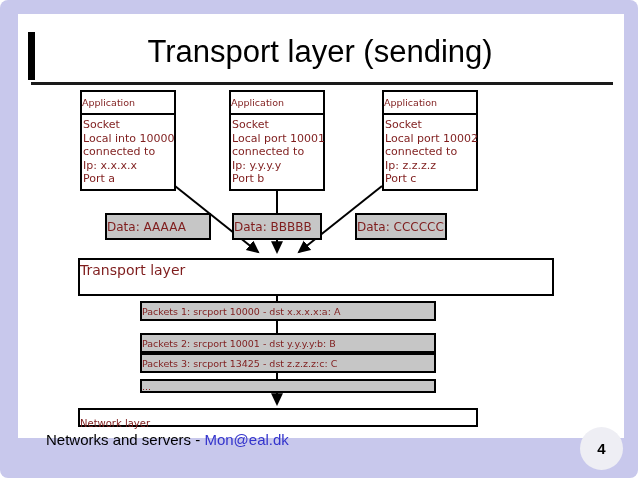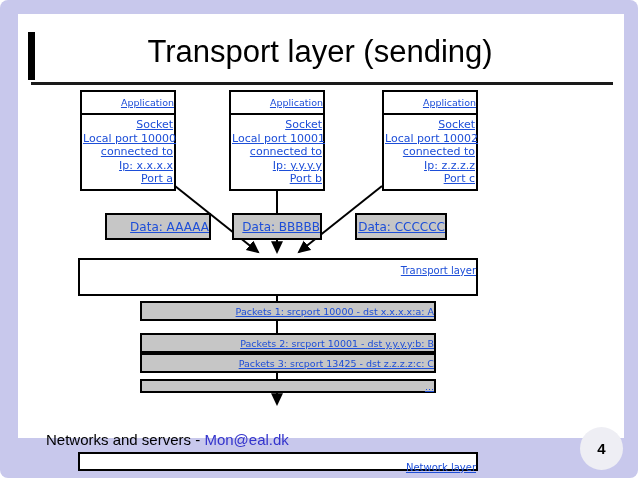--- a/index.html
+++ b/index.html
@@ -61,23 +61,22 @@
     height: 3px;
     background: #1a1a1a;
   }
   
   .box {
     position: absolute;
     box-sizing: border-box;
     border: 2px solid #000000;
     background: #ffffff;
     font-family: "DejaVu Sans", sans-serif;
-    color: #1d4ed8;
-    text-align: right;
-    text-decoration: underline;
+    color: #7f1d1d;
+    text-align: left;
   }
   .app-box { width: 96px; }
   .app-head {
     box-sizing: border-box;
     border-bottom: 2px solid #000000;
     font-size: 9.5px;
     line-height: 22px;
     height: 23px;
   }
   .app-body {
@@ -104,34 +103,33 @@
     background: #c6c6c6;
     font-size: 9.5px;
     line-height: 11px;
     height: 14px;
     width: 296px;
     left: 140px;
   }
   #transport-box {
     left: 78px;
     top: 258px;
-    width: 400px;
+    width: 476px;
     height: 38px;
-    font-size: 10px;
+    font-size: 14px;
     line-height: 15px;
     padding-top: 3px;
   }
   #network-box {
     left: 78px;
     top: 408px;
     width: 400px;
     height: 19px;
     font-size: 10px;
     line-height: 28px;
-    margin-top: 44px;
   }
   
   #wires {
     position: absolute;
     left: 0; top: 0;
     width: 638px;
     height: 478px;
     pointer-events: none;
   }
   
@@ -190,21 +188,21 @@
 
     <path d="M277,296 L277,380" stroke="#000000" stroke-width="2" fill="none"></path>
 
     <path d="M277,392 L277,404" stroke="#000000" stroke-width="2" fill="none" marker-end="url(#ah)"></path>
   </svg>
 
   <div class="box app-box" style="left:80px; top:90px;">
     <div class="app-head">Application</div>
     <div class="app-body">
       <div>Socket</div>
-      <div>Local port 10000</div>
+      <div>Local into 10000</div>
       <div>connected to</div>
       <div>Ip: x.x.x.x</div>
       <div>Port a</div>
     </div>
   </div>
 
   <div class="box app-box" style="left:229px; top:90px;">
     <div class="app-head">Application</div>
     <div class="app-body">
       <div>Socket</div>

